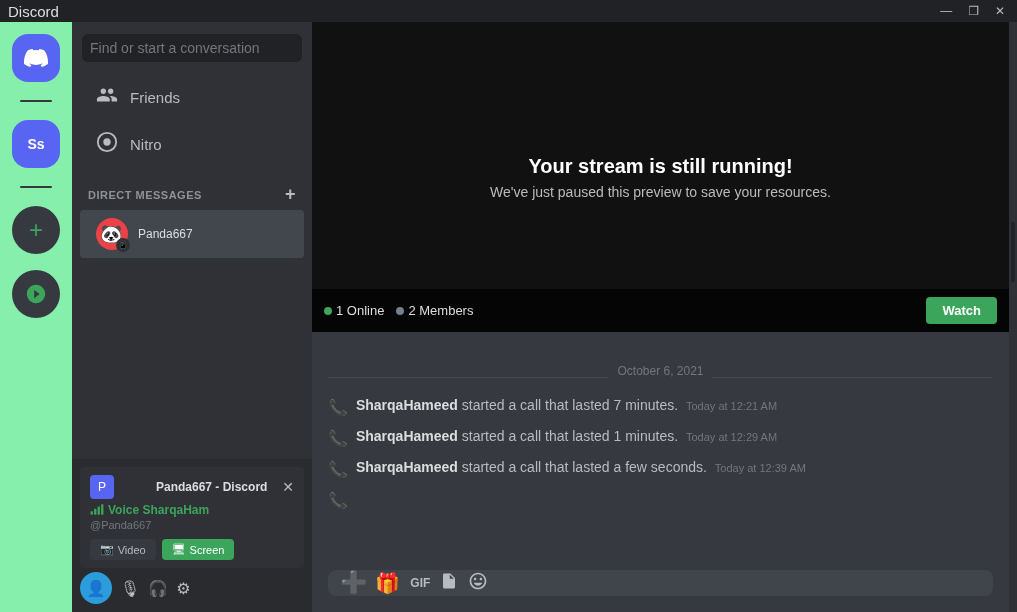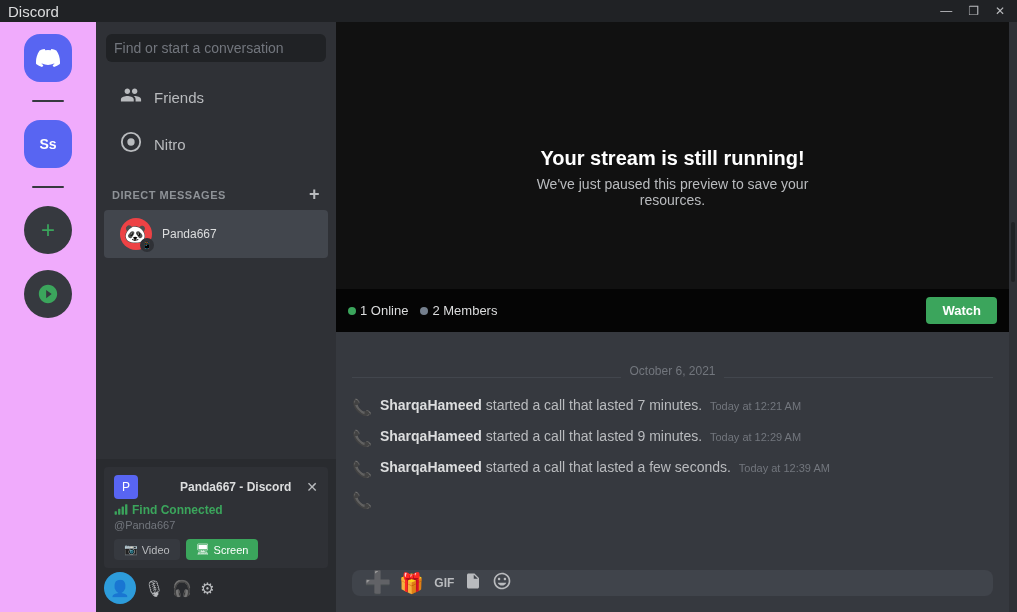--- a/index.html
+++ b/index.html
@@ -39,22 +39,22 @@
       padding: 0 4px;
     }
     
     .app-body {
       display: flex;
       flex: 1;
       overflow: hidden;
     }
     
     .server-sidebar {
-      width: 96px;
-      background: #f0abfc;
+      width: 72px;
+      background: #86efac;
       display: flex;
       flex-direction: column;
       align-items: center;
       padding: 12px 0;
       gap: 16px;
       flex-shrink: 0;
     }
     .server-icon {
       width: 48px;
       height: 48px;
@@ -543,21 +543,21 @@
           </div>
           <button class="voice-disconnect-btn">✕</button>
         </div>
         <div class="voice-title">
           <svg width="14" height="14" viewBox="0 0 24 24" fill="#3ba55c">
               <rect x="1" y="14" width="4" height="6" rx="1"></rect>
               <rect x="7" y="10" width="4" height="10" rx="1"></rect>
               <rect x="13" y="6" width="4" height="14" rx="1"></rect>
               <rect x="19" y="2" width="4" height="18" rx="1"></rect>
             </svg>
-          <span>Find Connected</span>
+          <span>Voice SharqaHam</span>
         </div>
         <div class="voice-user">@Panda667</div>
         <div class="voice-controls">
           <button class="voice-ctrl-btn">
             <span>📷</span>
             <span>Video</span>
           </button>
           <button class="voice-ctrl-btn screen-btn">
             <span>🖥</span>
             <span>Screen</span>
@@ -611,21 +611,21 @@
           <strong>SharqaHameed</strong>
           <span> started a call that lasted 7 minutes.</span>
           <span class="chat-msg-time">Today at 12:21 AM</span>
         </span>
       </div>
 
       <div class="chat-message">
         <span class="call-icon">📞</span>
         <span class="chat-msg-text">
           <strong>SharqaHameed</strong>
-          <span> started a call that lasted 9 minutes.</span>
+          <span> started a call that lasted 1 minutes.</span>
           <span class="chat-msg-time">Today at 12:29 AM</span>
         </span>
       </div>
 
       <div class="chat-message">
         <span class="call-icon">📞</span>
         <span class="chat-msg-text">
           <strong>SharqaHameed</strong>
           <span> started a call that lasted a few seconds.</span>
           <span class="chat-msg-time">Today at 12:39 AM</span>

